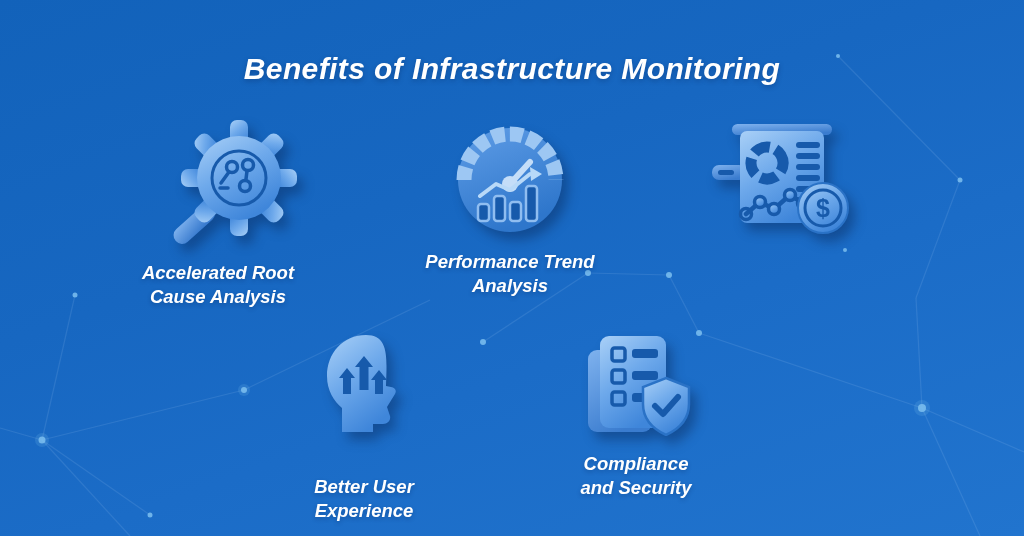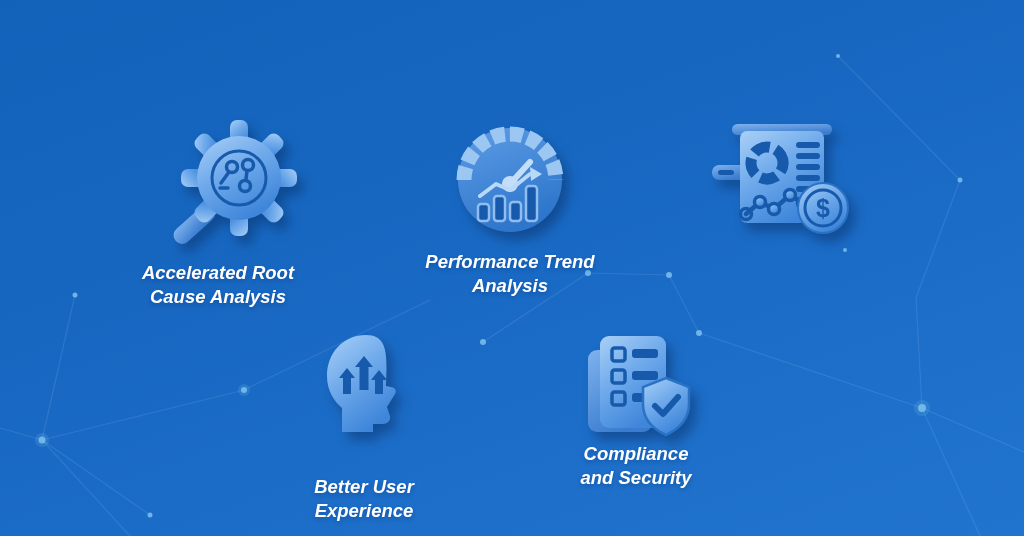--- a/index.html
+++ b/index.html
@@ -28,21 +28,21 @@
   #item-0 .icon svg{margin-left:22px;}
   .label{
     margin-top:10px;color:#ffffff;font-weight:bold;font-style:italic;
     font-size:18.5px;line-height:1.32;text-align:center;
     text-shadow:0 2px 4px rgba(8,38,88,.3);
   }
   #item-0 .label{max-width:175px;}
   #item-1 .label{max-width:200px;}
   #item-2 .label{max-width:180px;}
   #item-3 .label{max-width:150px;margin-top:6px;}
-  #item-4 .label{max-width:130px;margin-top:6px;}
+  #item-4 .label{max-width:130px;margin-top:16px;}
   .cut{fill:#175aab;}
   .cutline{stroke:#175aab;fill:none;}
 </style>
 </head>
 <body>
 
 <div class="stage">
 
   <svg width="0" height="0" style="position:absolute" aria-hidden="true">
     <defs>
@@ -88,20 +88,21 @@
     <circle class="dot" cx="588" cy="273" r="3"></circle>
     <circle class="dot" cx="669" cy="275" r="3"></circle>
     <circle class="dot" cx="699" cy="333" r="3"></circle>
     <circle class="dot" cx="150" cy="515" r="2.5"></circle>
     <circle class="dot" cx="75" cy="295" r="2.5"></circle>
     <circle class="dot" cx="960" cy="180" r="2.5"></circle>
     <circle class="dot" cx="838" cy="56" r="2"></circle>
     <circle class="dot" cx="845" cy="250" r="2"></circle>
   </svg>
 
+  <h1 class="title">Benefits of Infrastructure Monitoring</h1>
 
   <div class="item" id="item-0">
     <span class="icon">
       <svg width="140" height="135" viewBox="0 0 140 135">
         <rect x="10" y="100" width="50" height="17" rx="8.5" fill="url(#gDeep)" transform="rotate(-42 35 108)"></rect>
         <g>
           <g fill="url(#gMain)">
             <rect x="71" y="4" width="18" height="26" rx="7"></rect>
             <rect x="71" y="4" width="18" height="26" rx="7" transform="rotate(45 80 62)"></rect>
             <rect x="71" y="4" width="18" height="26" rx="7" transform="rotate(90 80 62)"></rect>

